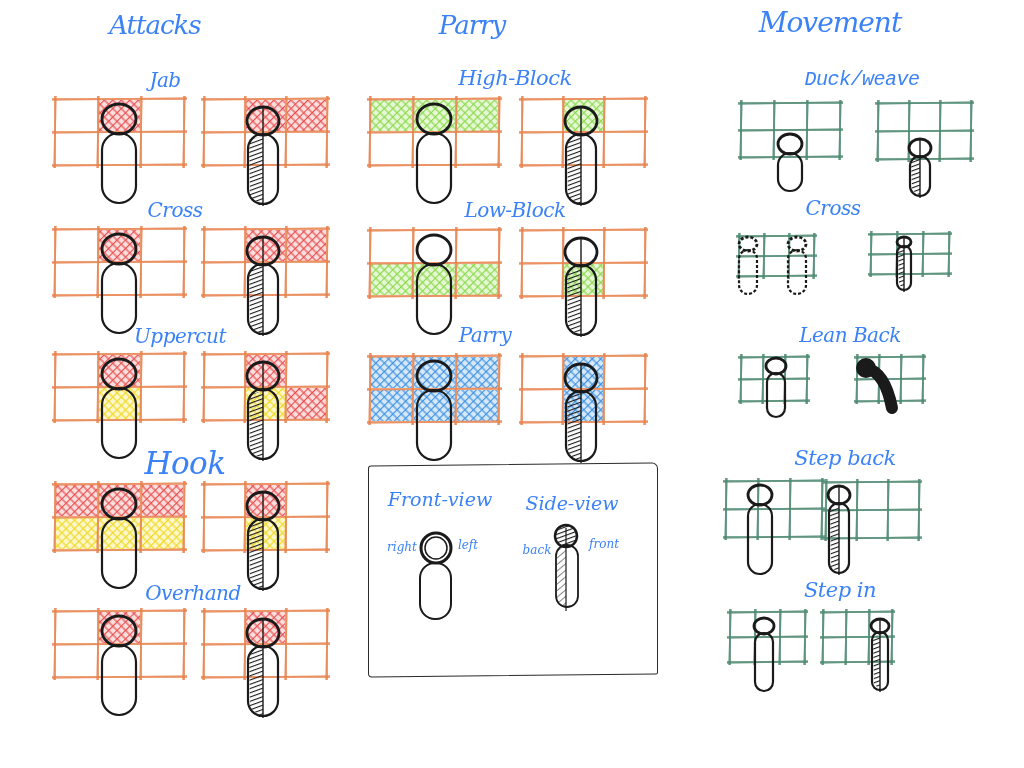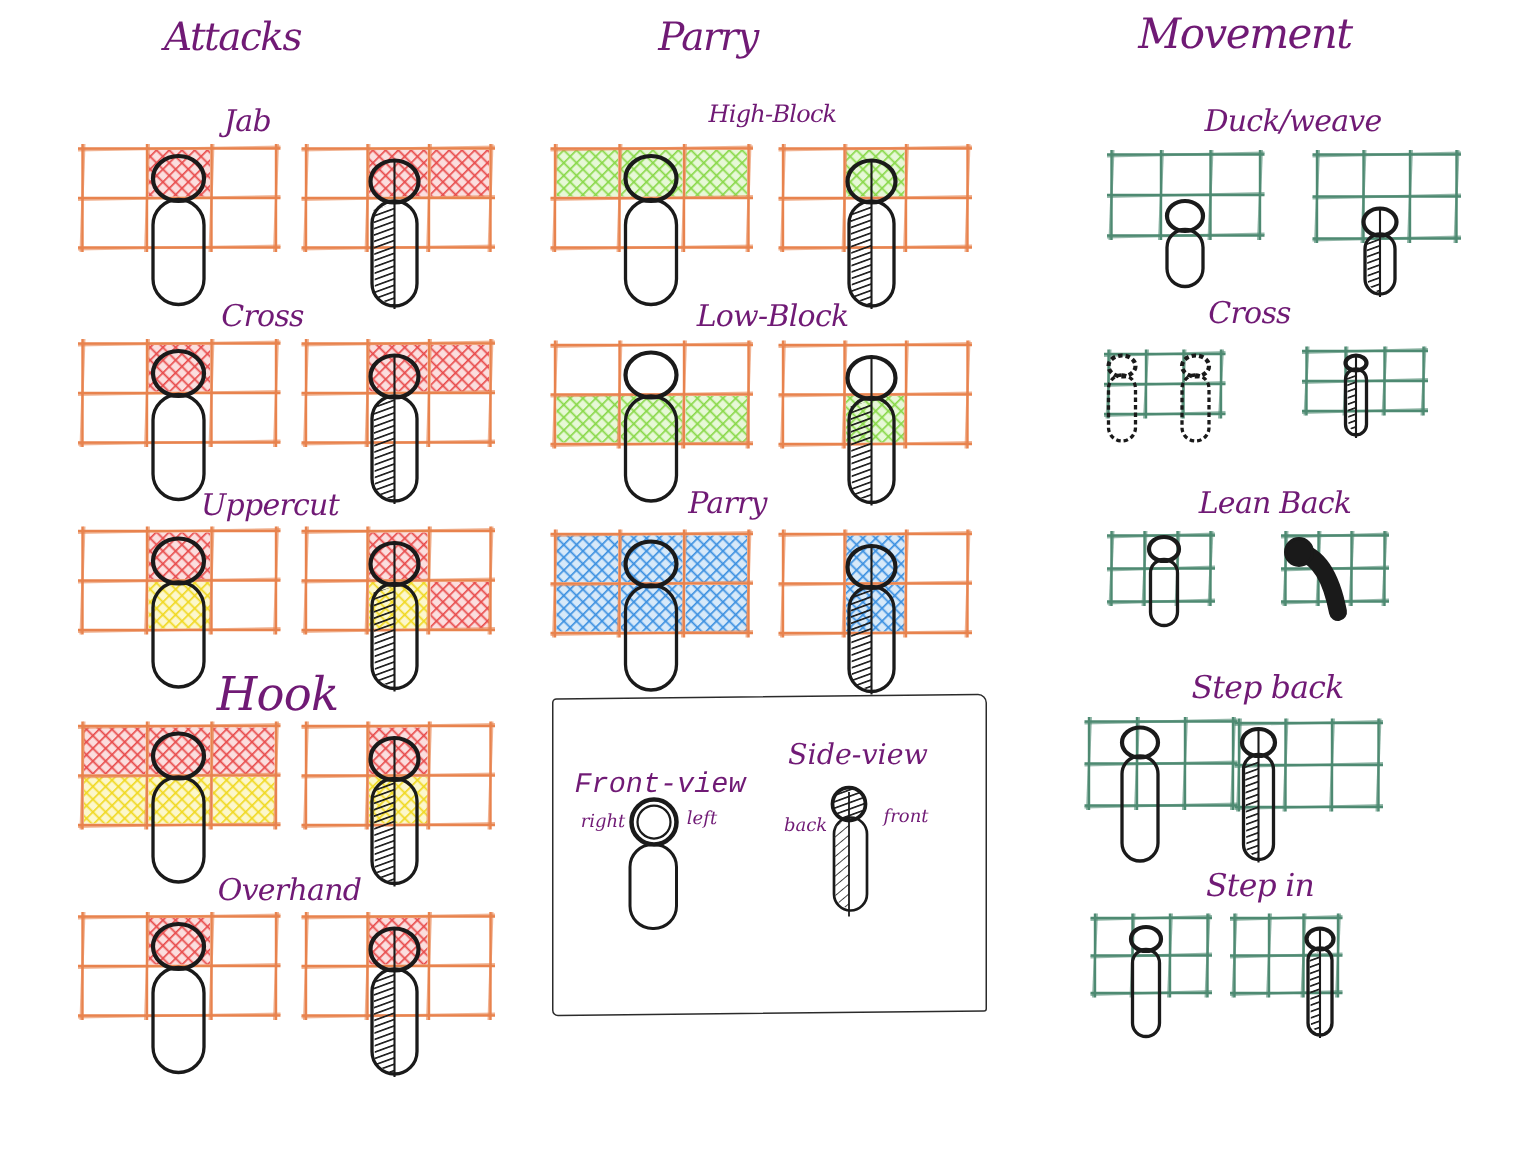--- a/index.html
+++ b/index.html
@@ -1,42 +1,42 @@
 <!DOCTYPE html>
 <html><head>
 <meta charset="utf-8">
 <style>
   html, body { margin: 0; padding: 0; background: #ffffff; }
   body { width: 1024px; height: 768px; position: relative; overflow: hidden;
          font-family: "DejaVu Sans", sans-serif; color: #1a1a1a; }
-  .hand { font-family: "DejaVu Serif", serif; font-style: italic; font-weight: normal; color: #701a75; position: absolute; white-space: nowrap; transform: translateX(-50%); }
+  .hand { font-family: "DejaVu Serif", serif; font-style: italic; font-weight: normal; color: #3b82f6; position: absolute; white-space: nowrap; transform: translateX(-50%); }
   .col-title { font-size: 26px; letter-spacing: -1px; }
   .move-title { font-size: 20px; letter-spacing: -0.5px; }
   .small-label { font-size: 12px; }
   .view-title { font-size: 19px; }
   .legend-box { position: absolute; border: 1.6px solid #2b2b2b; border-radius: 3px 6px 2px 4px; }
   svg { overflow: visible; }
 </style>
 </head>
 <body>
 
 <div class="hand col-title" style="left:155px; top:10px;">Attacks</div>
 <div class="hand col-title" style="left:472px; top:10px;">Parry</div>
 <div class="hand col-title" style="left:830px; top:6px; font-size:28px;">Movement</div>
 
 <div class="hand move-title" style="left:165px; top:68px;">Jab</div>
 <div class="hand move-title" style="left:175px; top:198px;">Cross</div>
 <div class="hand move-title" style="left:180px; top:324px;">Uppercut</div>
 <div class="hand move-title" style="left:185px; top:445px; font-size:31px;">Hook</div>
 <div class="hand move-title" style="left:193px; top:581px;">Overhand</div>
-<div class="hand move-title" style="left:515px; top:66px; font-size:16px;">High-Block</div>
+<div class="hand move-title" style="left:515px; top:66px; font-size:21px;">High-Block</div>
 <div class="hand move-title" style="left:515px; top:198px;">Low-Block</div>
 <div class="hand move-title" style="left:485px; top:323px;">Parry</div>
 
-<div class="hand move-title" style="left:862px; top:68px;">Duck/weave</div>
+<div class="hand move-title" style="left:862px; top:68px;font-family:Liberation Mono, monospace;">Duck/weave</div>
 <div class="hand move-title" style="left:833px; top:196px;">Cross</div>
 <div class="hand move-title" style="left:850px; top:323px;">Lean Back</div>
 <div class="hand move-title" style="left:845px; top:446px; font-size:21px;">Step back</div>
 <div class="hand move-title" style="left:840px; top:578px; font-size:21px;">Step in</div>
 
 <svg id="sketch" width="1024" height="768" style="position:absolute; left:0; top:0;">
   <defs>
     <pattern id="hatch-red" patternUnits="userSpaceOnUse" width="6" height="6" patternTransform="rotate(45)">
       <rect width="6" height="6" fill="#f4a0a0" opacity="0.35"></rect>
       <line x1="0" y1="0" x2="0" y2="6" stroke="#e84a4a" stroke-width="2.2"></line>
@@ -608,18 +608,18 @@
     <g>
       <ellipse cx="566" cy="536" rx="11" ry="11" fill="url(#hatch-ink)" stroke="#1a1a1a" stroke-width="2.5"></ellipse>
       <rect x="556" y="545" width="22" height="62" rx="11" fill="none" stroke="#1a1a1a" stroke-width="1.8"></rect>
       <path d="M566 547 L566 607 L557 600 L556 550 Z" fill="url(#hatch-ink-light)"></path>
       <line x1="566" y1="528" x2="566" y2="611" stroke="#1a1a1a" stroke-width="1.2"></line>
     </g>
   </g>
 </svg>
 
 <div class="legend-box" style="left:368px; top:464px; width:288px; height:210px; border-top-width:1.6px; transform: skewY(-0.6deg);"></div>
-<div class="hand view-title" style="left:440px; top:512px;font-family:Liberation Mono, monospace;">Front-view</div>
+<div class="hand view-title" style="left:440px; top:488px;">Front-view</div>
 <div class="hand view-title" style="left:572px; top:492px;">Side-view</div>
 <div class="hand small-label" style="left:402px; top:540px;">right</div>
 <div class="hand small-label" style="left:468px; top:538px;">left</div>
 <div class="hand small-label" style="left:537px; top:543px;">back</div>
 <div class="hand small-label" style="left:604px; top:537px;">front</div>
 
 </body></html>

